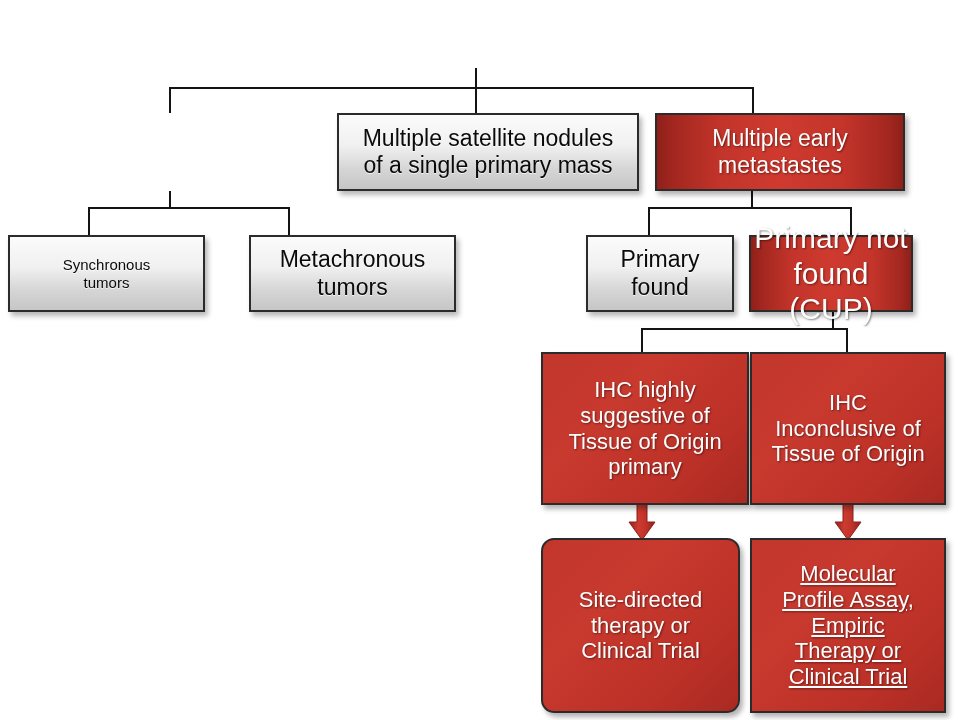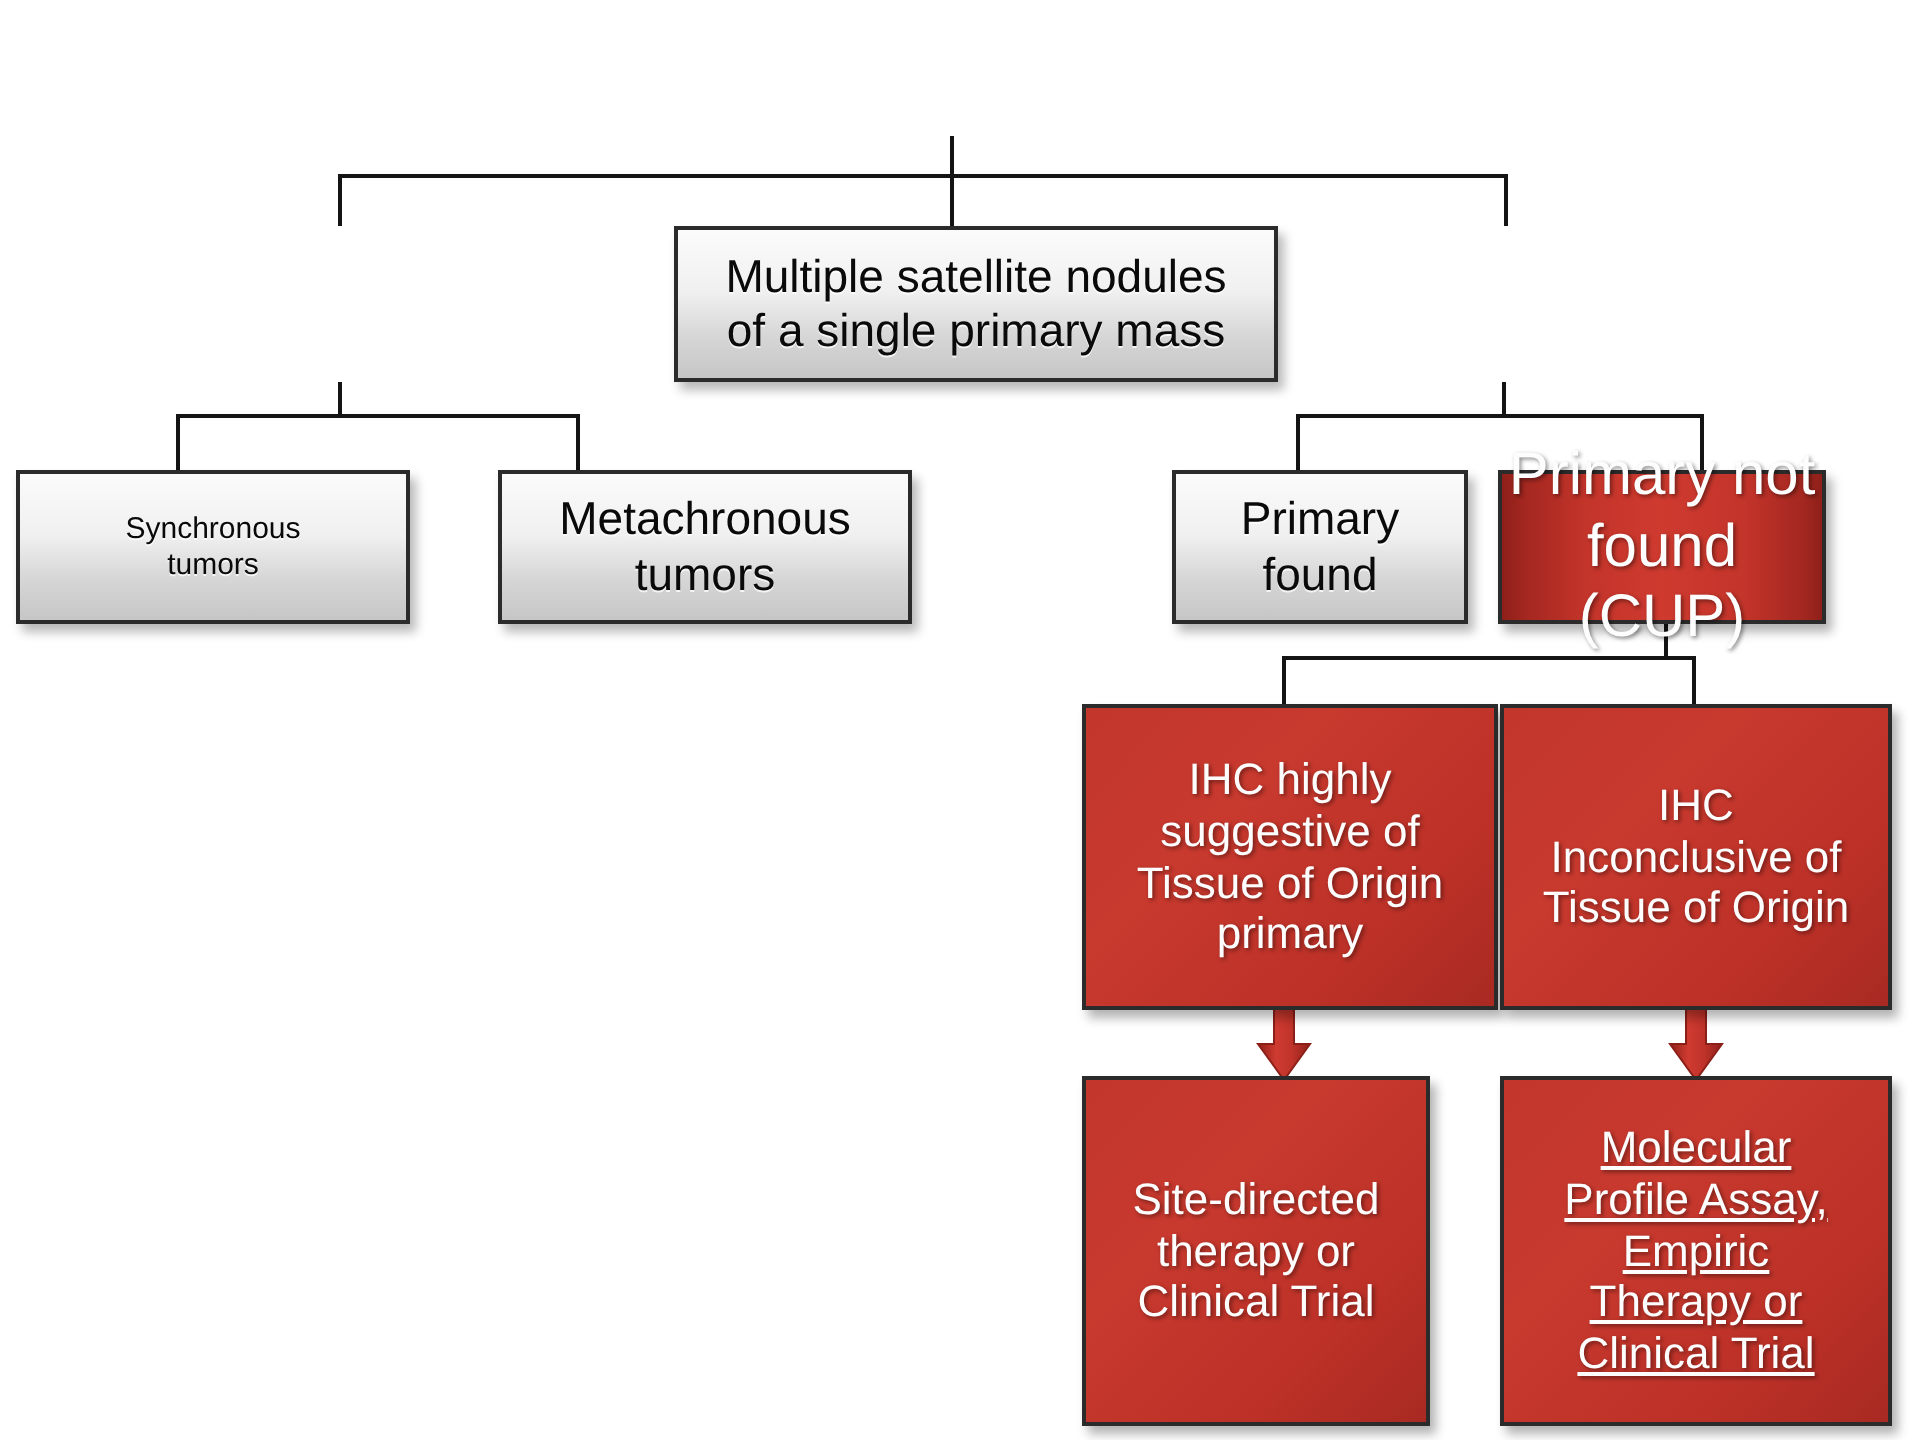--- a/index.html
+++ b/index.html
@@ -119,20 +119,22 @@
       </defs>
       <polygon points="9,0 19,0 19,19 27,19 14,37 1,19 9,19" fill="url(#ag2)" stroke="#8c2019" stroke-width="1"></polygon>
     </svg>
   </div>
 
 
 
   <div class="node gray" style="left:337px; top:113px; width:302px; height:78px; font-size:23px;">Multiple satellite nodules
 of a single  primary mass</div>
 
+  <div class="node red" style="left:655px; top:113px; width:250px; height:78px; font-size:23px;">Multiple early
+metastastes</div>
 
   <div class="node gray" style="left:8px; top:235px; width:197px; height:77px; font-size:15px;">Synchronous
 tumors</div>
 
   <div class="node gray" style="left:209px; top:235px; width:207px; height:77px; font-size:23px;margin-left:40px;">Metachronous
 tumors</div>
 
   <div class="node gray" style="left:586px; top:235px; width:148px; height:77px; font-size:23px;">Primary
 found</div>
 
@@ -141,21 +143,21 @@
 
   <div class="node red flat" style="left:541px; top:352px; width:208px; height:153px; font-size:22px;">IHC highly
 suggestive of
 Tissue of Origin
 primary</div>
 
   <div class="node red flat" style="left:750px; top:352px; width:196px; height:153px; font-size:22px;">IHC
 Inconclusive of
 Tissue of Origin</div>
 
-  <div class="node red flat" style="left:541px; top:538px; width:174px; height:175px; font-size:22px;">Site-directed
+  <div class="node red flat" style="left:541px; top:538px; width:199px; height:175px; font-size:22px;border-radius:13px;">Site-directed
 therapy or
 Clinical Trial</div>
 
   <div class="node red flat" style="left:750px; top:538px; width:196px; height:175px; font-size:22px;text-decoration:underline;">Molecular
 Profile Assay,
 Empiric
 Therapy or
 Clinical Trial</div>
 
 </div>

